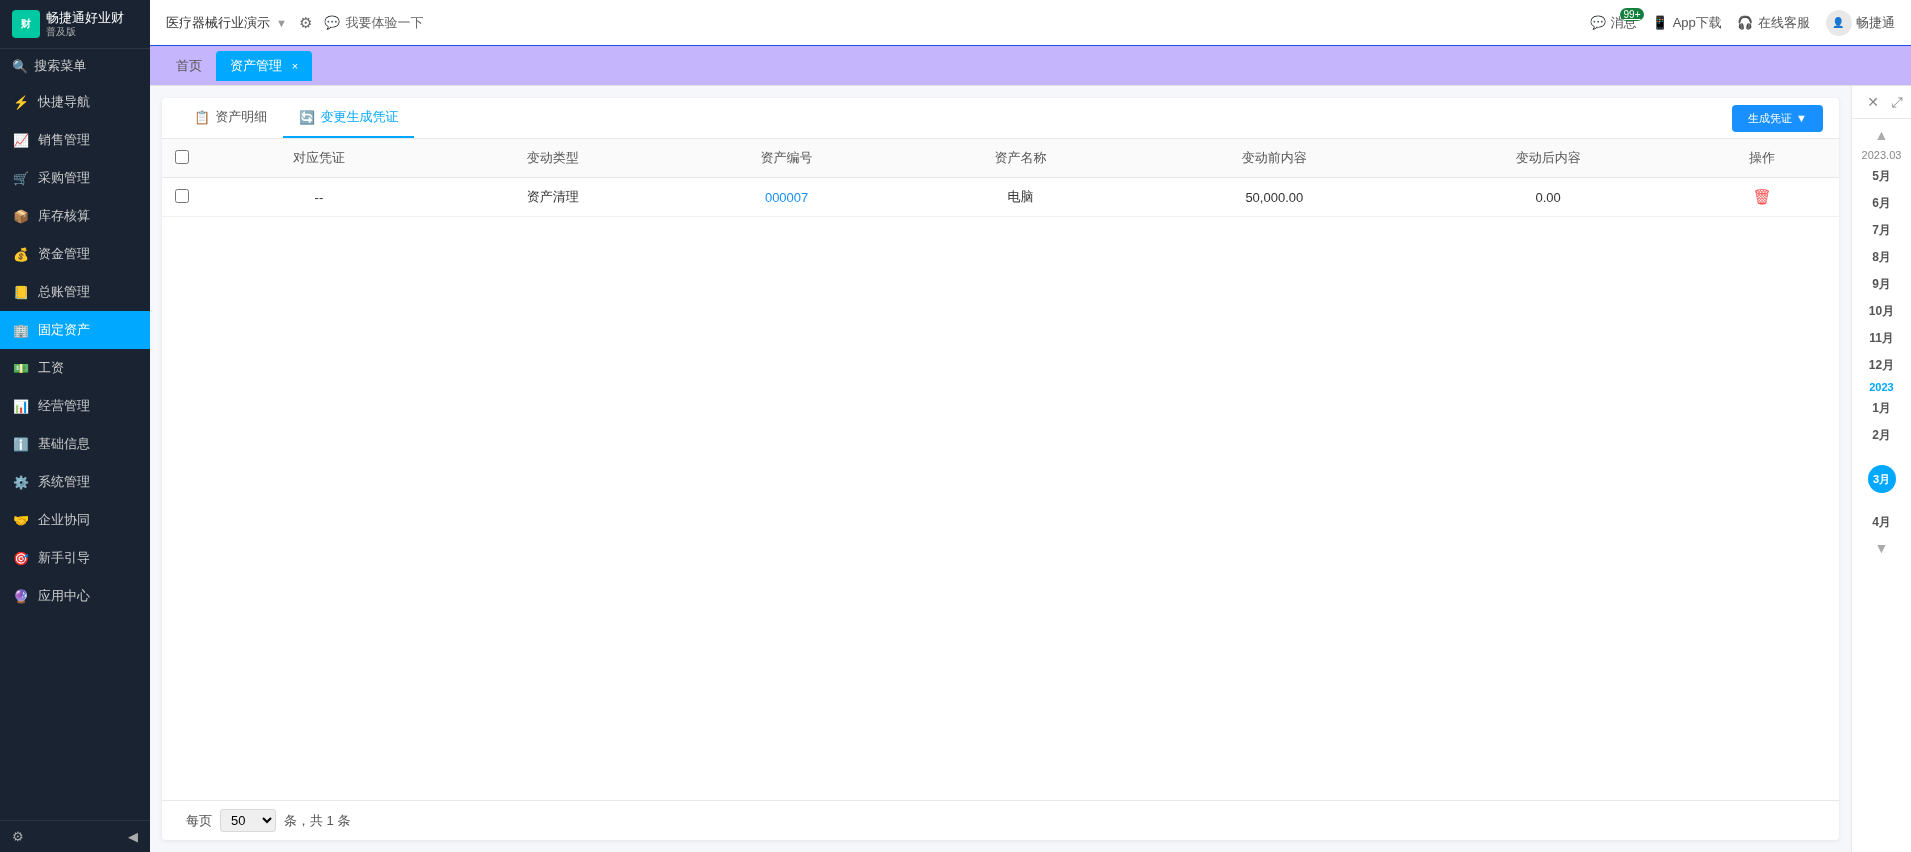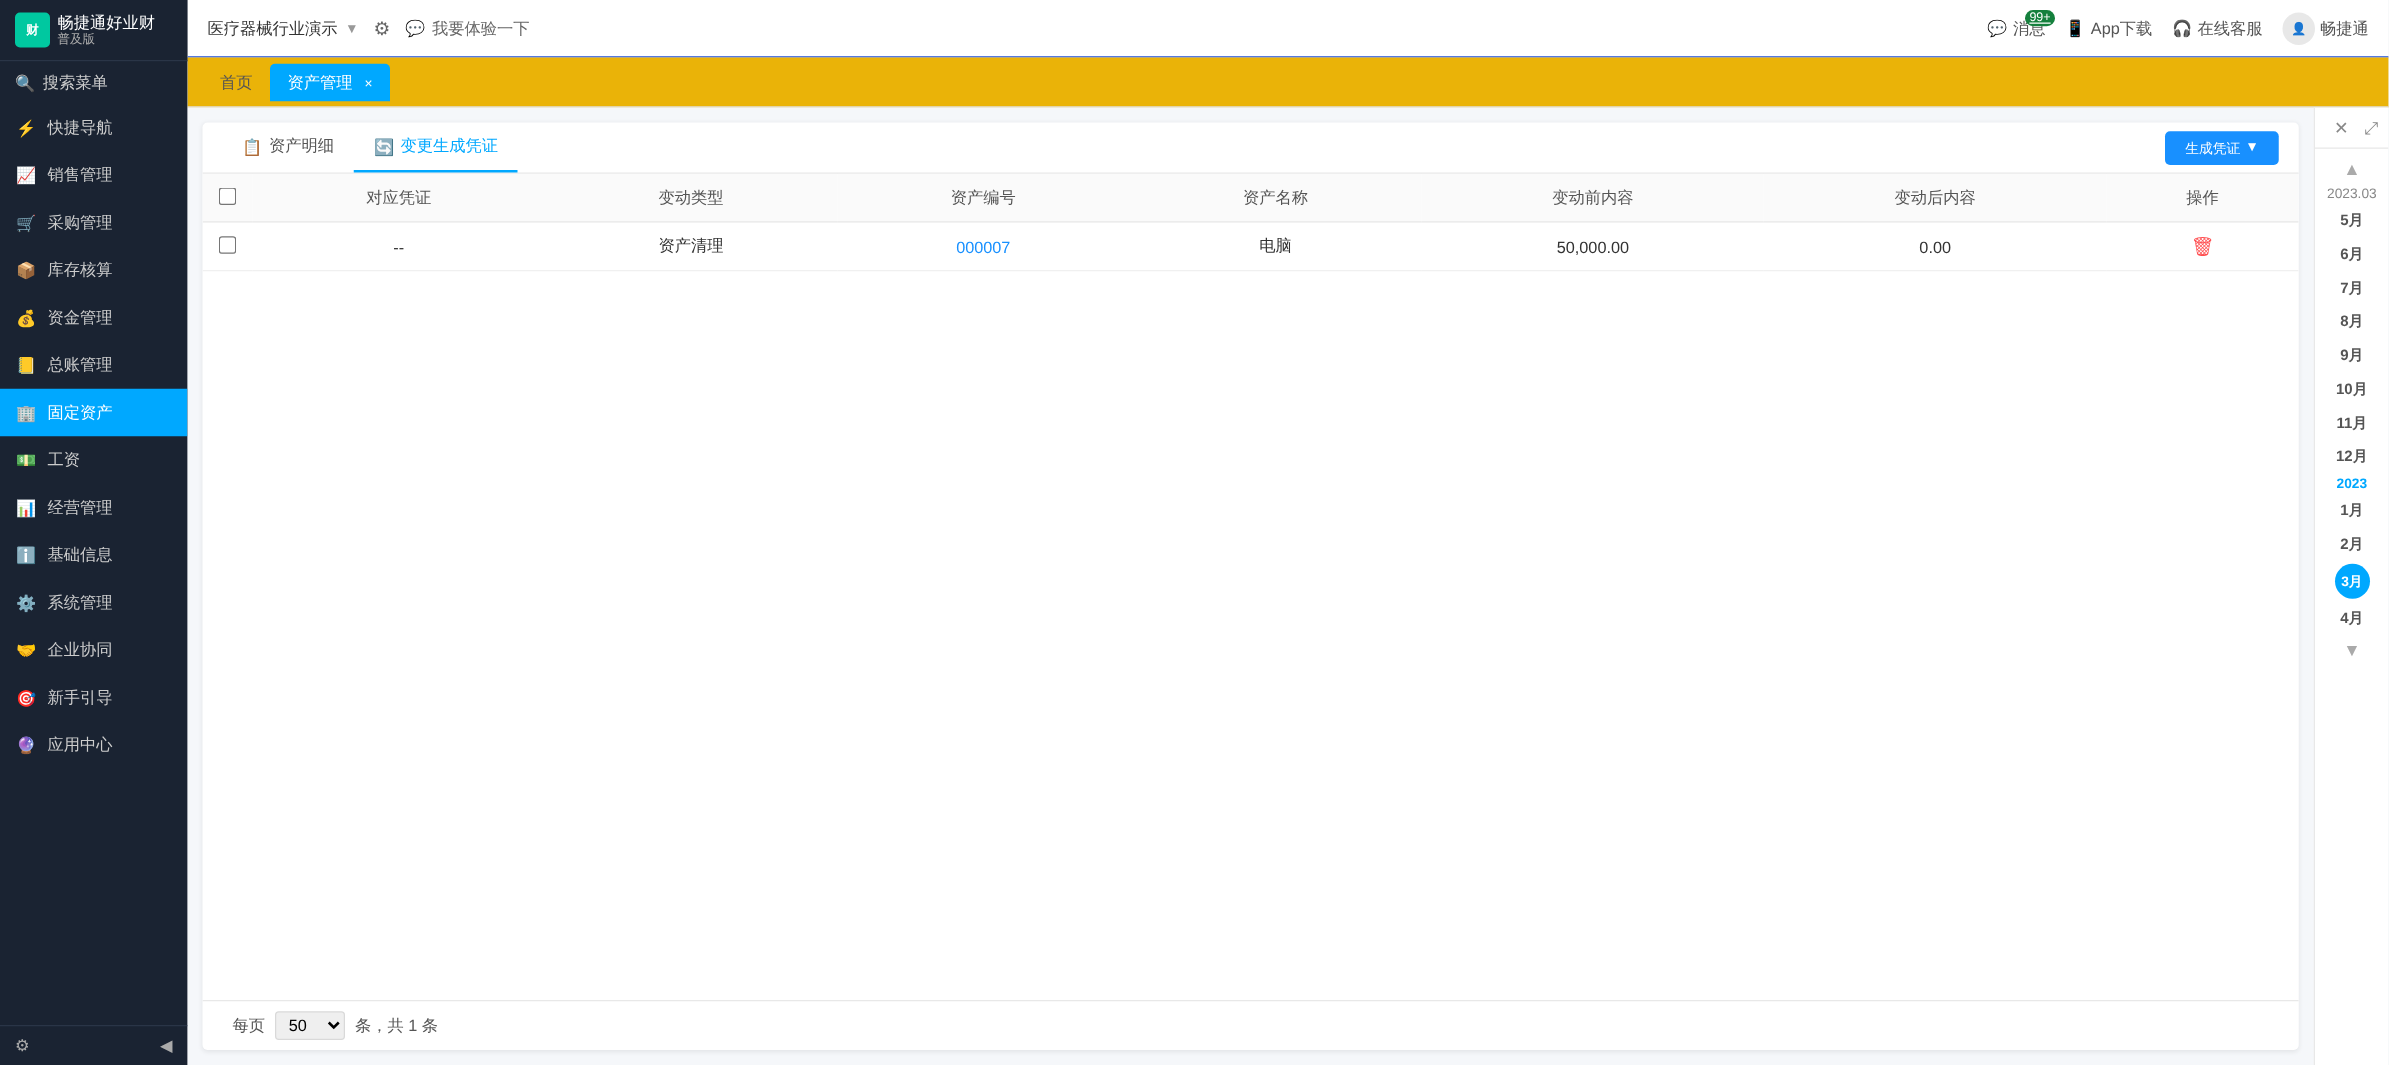--- a/index.html
+++ b/index.html
@@ -69,21 +69,21 @@
     .topbar-gear { color: #666; cursor: pointer; font-size: 15px; }
     .topbar-feedback { display: flex; align-items: center; gap: 5px; color: #666; font-size: 13px; cursor: pointer; }
     .topbar-right { margin-left: auto; display: flex; align-items: center; gap: 16px; }
     .topbar-right-item { display: flex; align-items: center; gap: 4px; color: #555; font-size: 13px; cursor: pointer; position: relative; }
     .badge { background: #15803d; color: #fff; border-radius: 10px; font-size: 10px; padding: 1px 4px; position: absolute; top: -6px; right: -8px; text-decoration: underline; }
     .topbar-avatar { width: 26px; height: 26px; background: #e8e8e8; border-radius: 50%; display: flex; align-items: center; justify-content: center; font-size: 10px; color: #666; }
 
     
     .tabbar {
       height: 40px;
-      background: #eab308;
+      background: #c4b5fd;
       border-bottom: 1px solid #e0e0e0;
       display: flex; align-items: center; padding: 0 16px; gap: 4px;
     }
     .tab-item {
       padding: 6px 14px;
       border-radius: 4px 4px 0 0;
       cursor: pointer;
       font-size: 13px;
       color: #555;
     }
@@ -191,21 +191,21 @@
       width: 36px;
       text-align: center;
       padding: 4px 2px;
       font-size: 12px;
       color: #555;
       cursor: pointer;
       border-radius: 12px;
       margin: 1px 0;
       font-weight: bold;
     }
-    .tl-month.active { background: #00a8ff; color: #fff; border-radius: 50%; width: 28px; height: 28px; display: flex; align-items: center; justify-content: center; font-size: 11px; margin: 2px auto; }
+    .tl-month.active { background: #00a8ff; color: #fff; border-radius: 50%; width: 28px; height: 28px; display: flex; align-items: center; justify-content: center; font-size: 11px; margin: 16px auto; }
     .tl-nav { cursor: pointer; color: #aaa; font-size: 14px; padding: 4px; }
 
     
     input[type="checkbox"] { cursor: pointer; width: 14px; height: 14px; }
   </style>
 </head>
 <body>
 
 <div class="sidebar">
   <div class="sidebar-logo">

